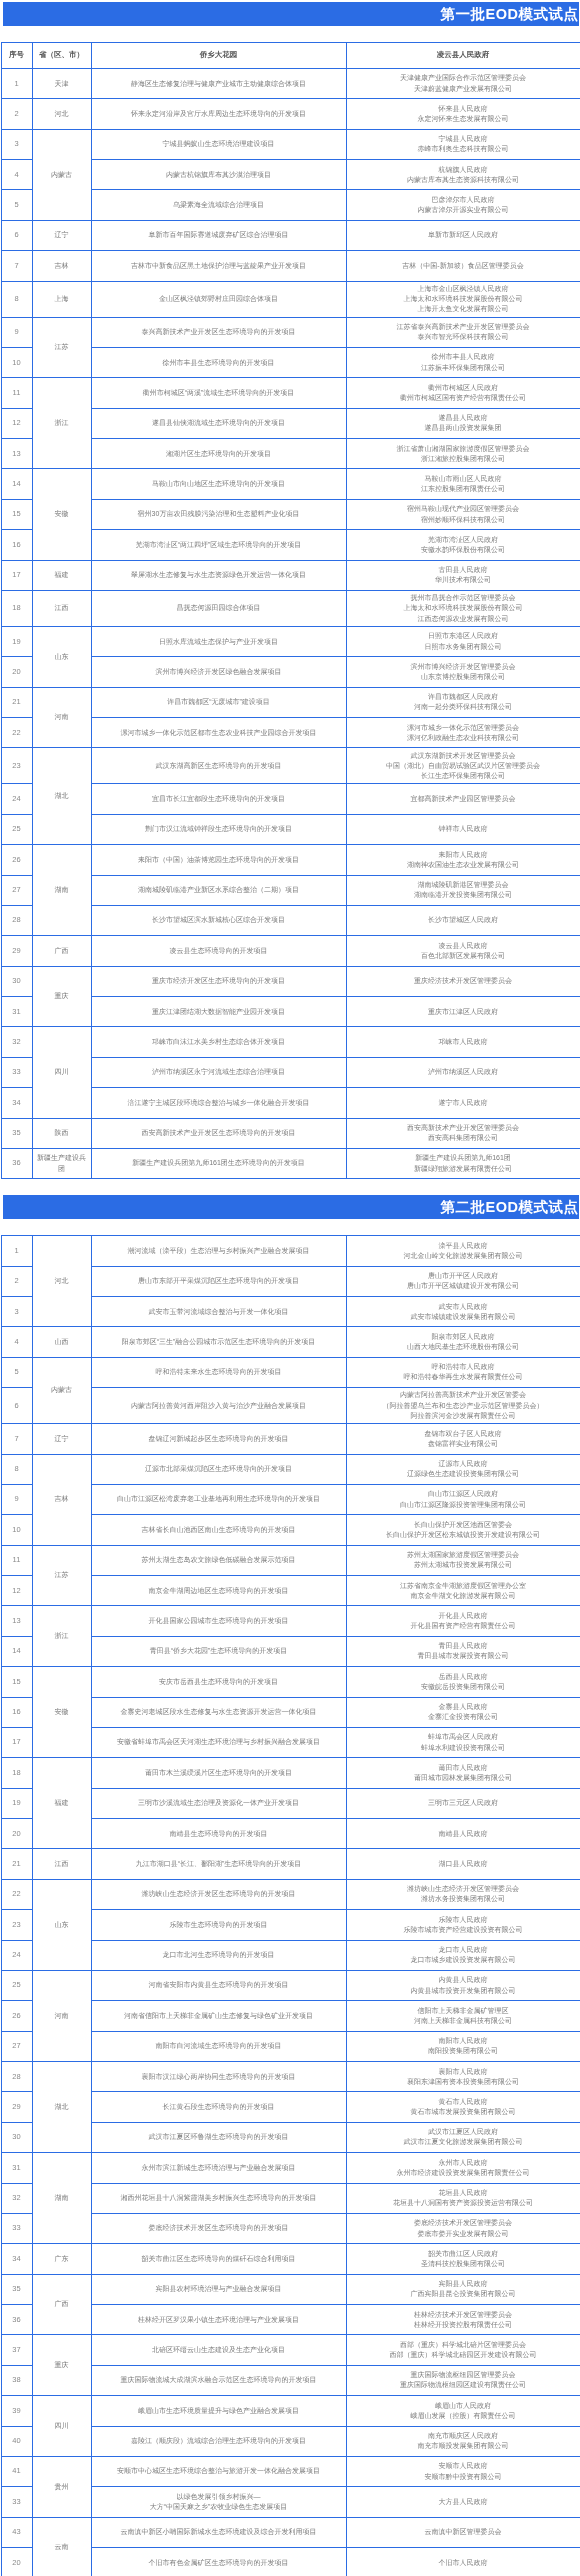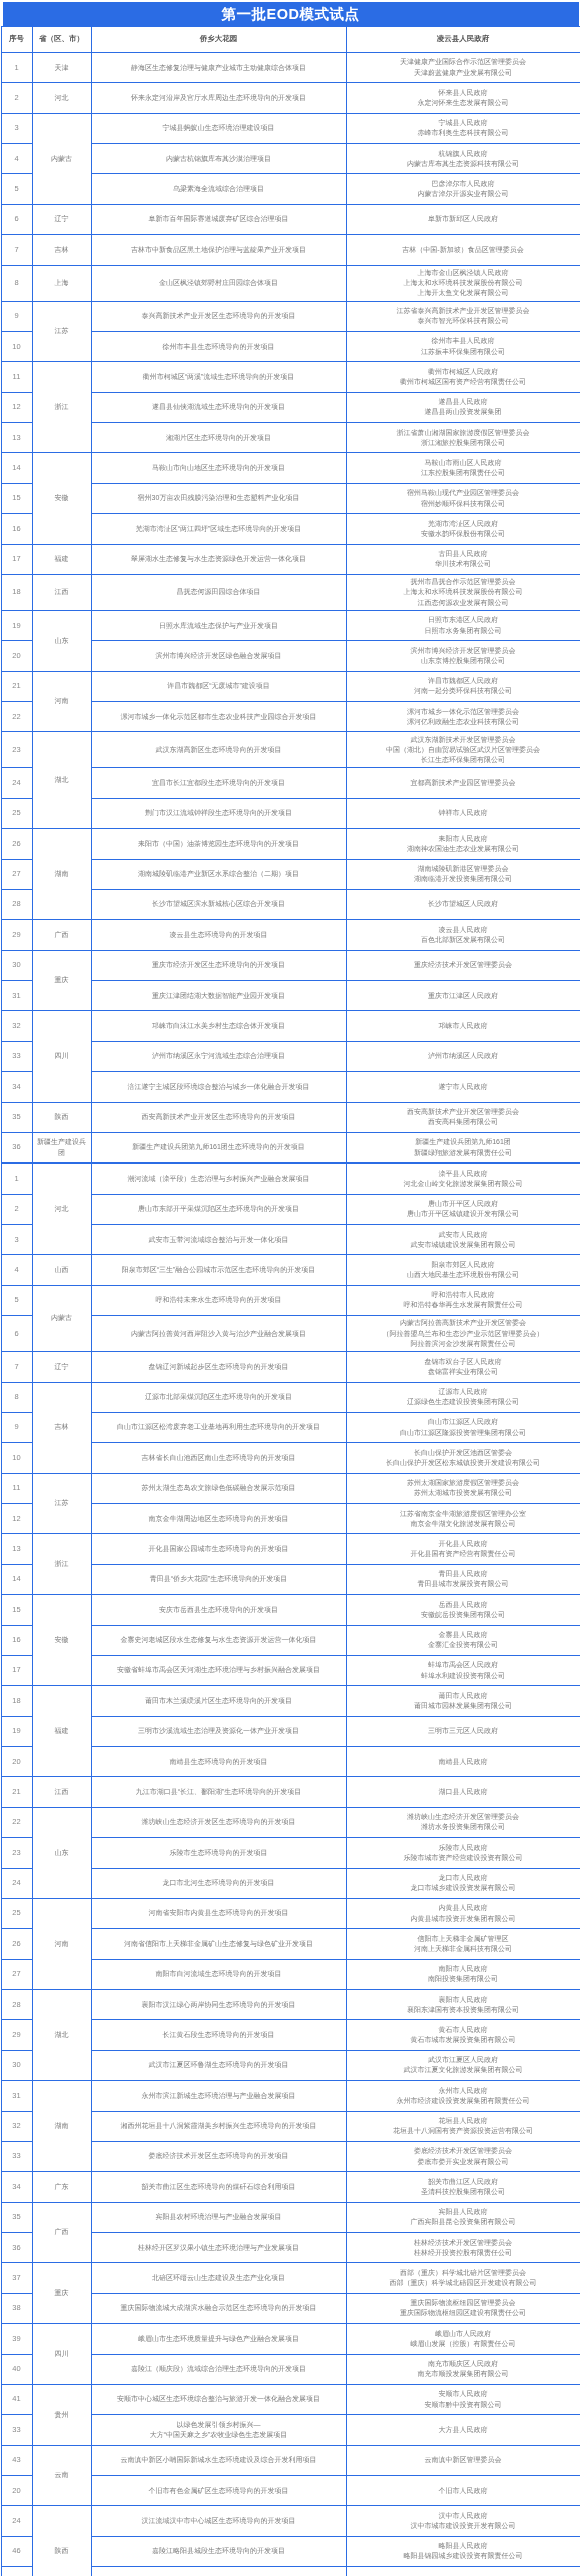--- a/index.html
+++ b/index.html
@@ -1,23 +1,23 @@
 <!DOCTYPE html>
 <html style="font-size:8.6px"><head>
 <meta charset="utf-8">
 <style>
   html,body{margin:0;padding:0;background:#ffffff;}
   body{width:581px;font-family:"Liberation Sans","DejaVu Sans",sans-serif;}
   .wrap{width:581px;}
   .banner{
     width:576px;margin:2.2px auto 0 auto;height:24px;line-height:24px;
-    background:#2b6ce4;color:#ffffff;text-align:center;
+    background:#2b6ce4;color:#ffffff;text-align:right;
     font-size:14.5px;font-weight:bold;letter-spacing:0.5px;
   }
-  table{border-collapse:collapse;table-layout:fixed;width:578px;margin:0 auto;}
+  table{border-collapse:collapse;table-layout:fixed;width:578px;margin:16px auto;}
   col.c1{width:31px;}
   col.c2{width:59px;}
   col.c3{width:255px;}
   col.c4{width:234px;}
   th,td{
     border:1.1px solid #2b6ce4;text-align:center;vertical-align:middle;
     padding:2.2px 3.2px;font-size:7px;line-height:10.2px;height:25px;
     word-break:break-all;
   }
   th{color:#555555;font-weight:bold;font-size:7.5px;height:20.4px;}
@@ -347,20 +347,21 @@
           <td class="c-prov">新疆生产建设兵团</td>
           <td class="c-name">新疆生产建设兵团第九师161团生态环境导向的开发项目</td>
           <td class="c-unit">
             <div>新疆生产建设兵团第九师161团</div>
             <div>新疆绿翔旅游发展有限责任公司</div>
           </td>
         </tr>
       </tbody>
   </table>
 
+  <div class="banner">第二批EOD模式试点</div>
 
   <table>
     <colgroup>
         <col class="c1">
         <col class="c2">
         <col class="c3">
         <col class="c4">
       </colgroup>
     <tbody id="batch2-body">
         <tr>

